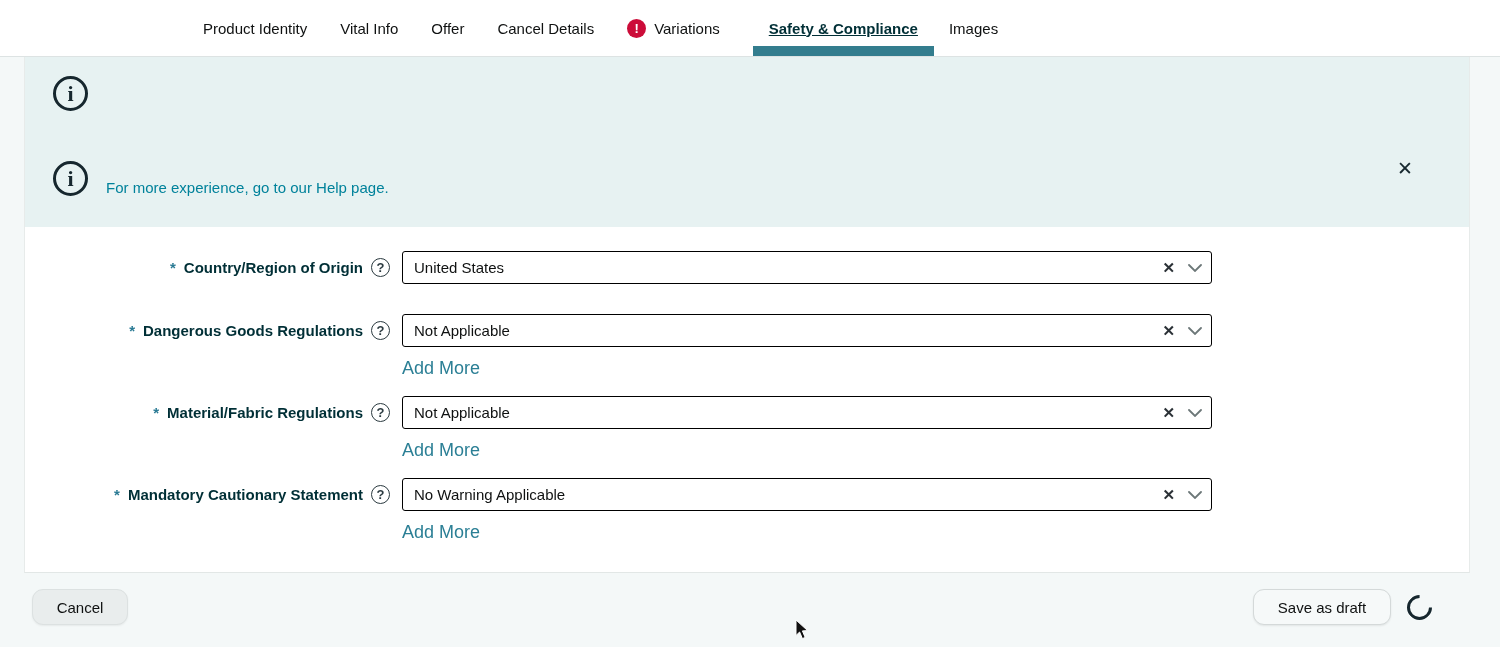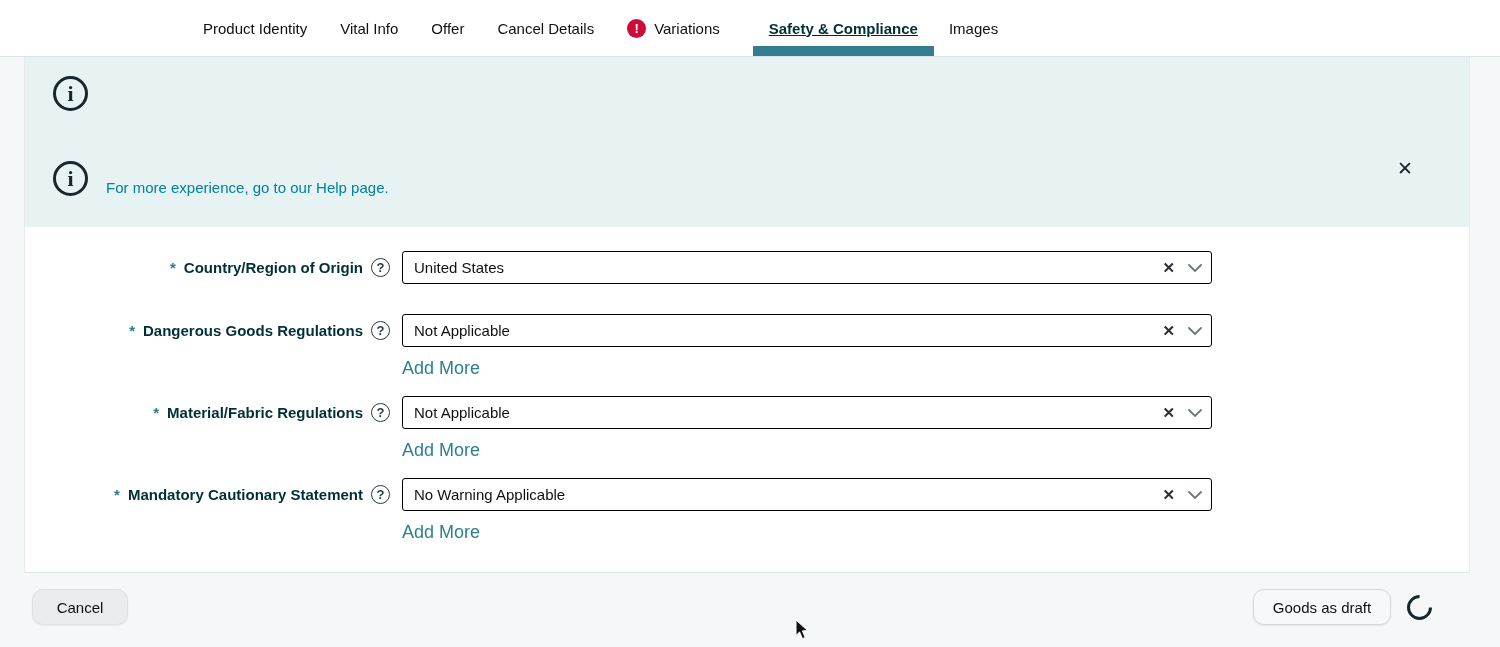--- a/index.html
+++ b/index.html
@@ -379,20 +379,20 @@
         <span class="add-more">Add More</span>
       </div>
     </div>
 
   </div>
 </div>
 
 <div class="footer">
   <button class="btn btn-cancel">Cancel</button>
   <div class="footer-right">
-    <button class="btn btn-save">Goods as draft</button>
+    <button class="btn btn-save">Save as draft</button>
     <div class="spinner"></div>
   </div>
 </div>
 
 <svg class="cursor" viewBox="0 0 14 21">
   <path d="M1 1 L1 16.5 L4.6 13 L7.4 19.6 L10.2 18.4 L7.4 11.9 L12.6 11.6 Z" fill="#111111" stroke="#ffffff" stroke-width="1"></path>
 </svg>
 
 </body></html>

